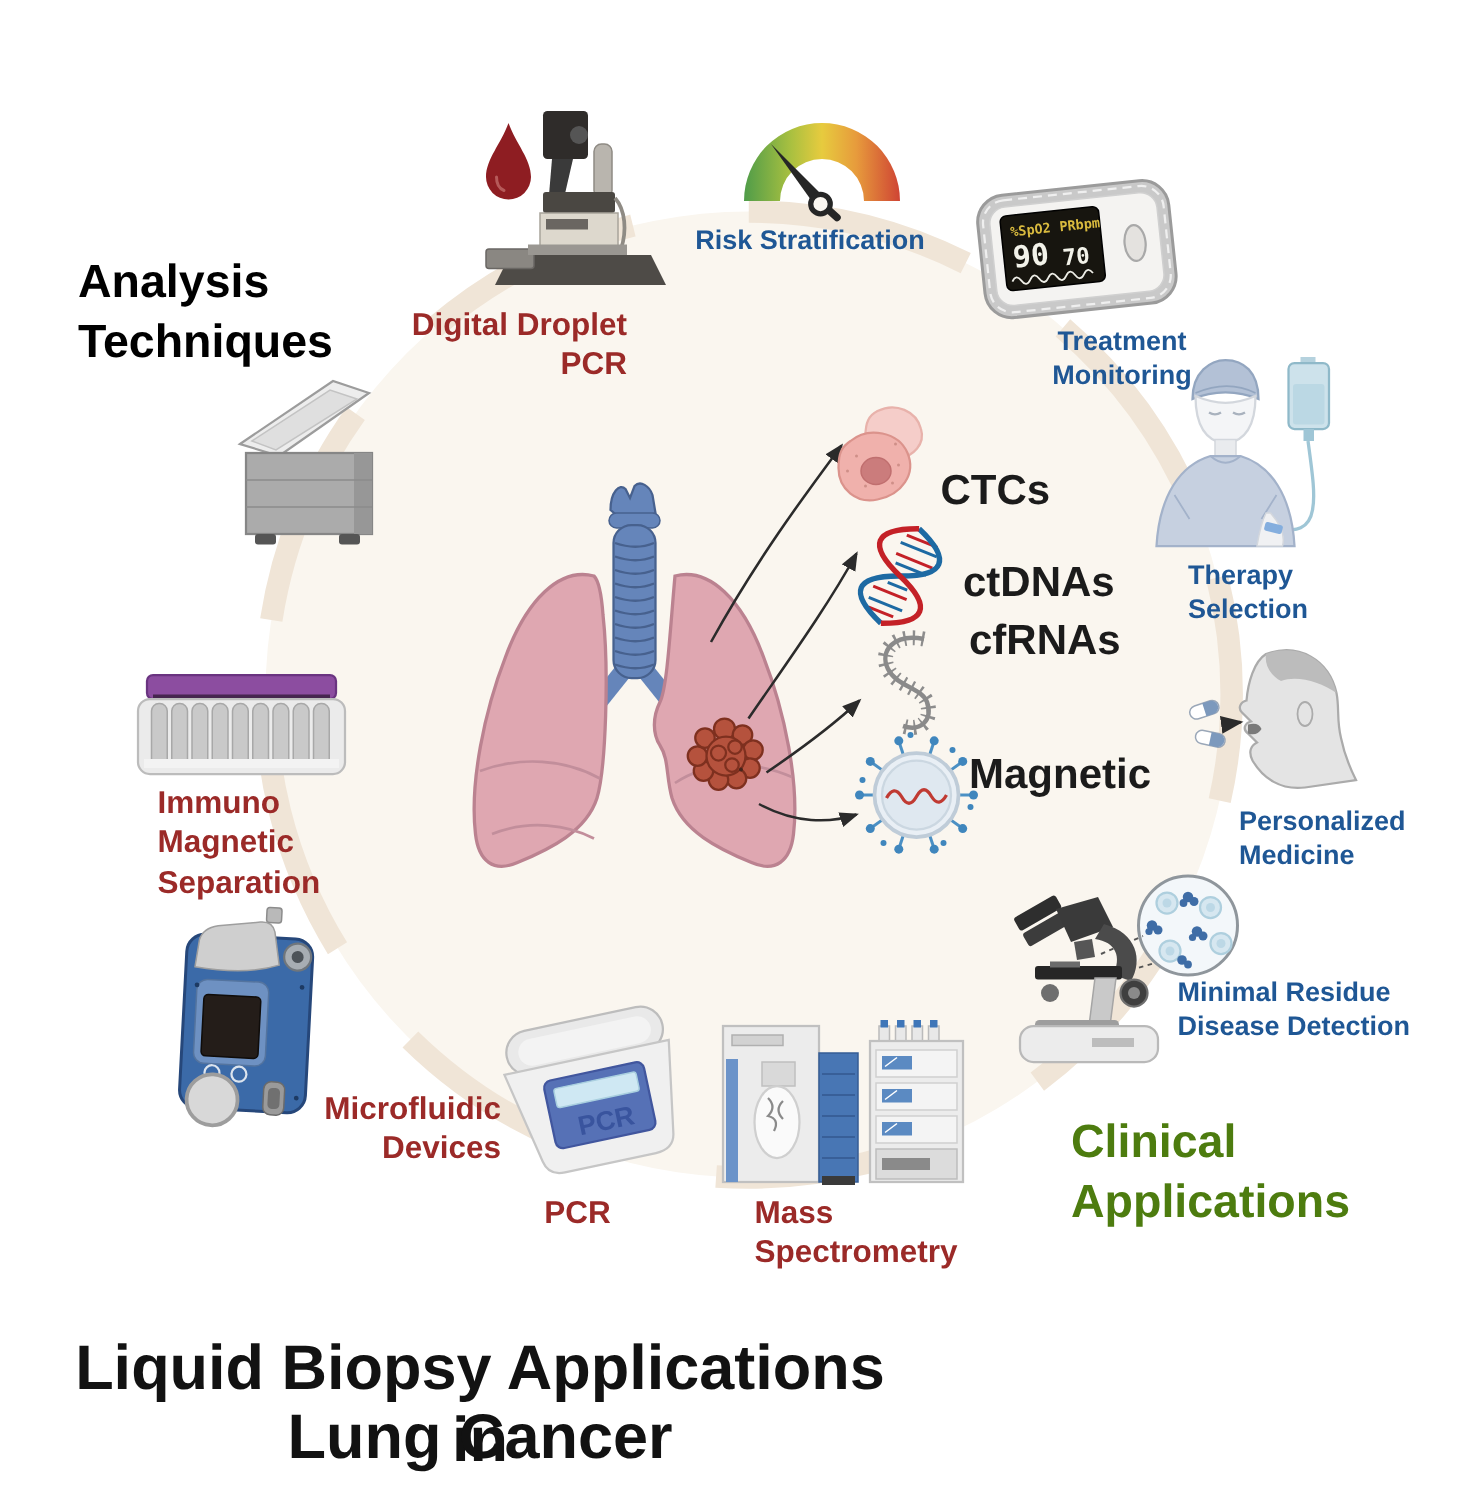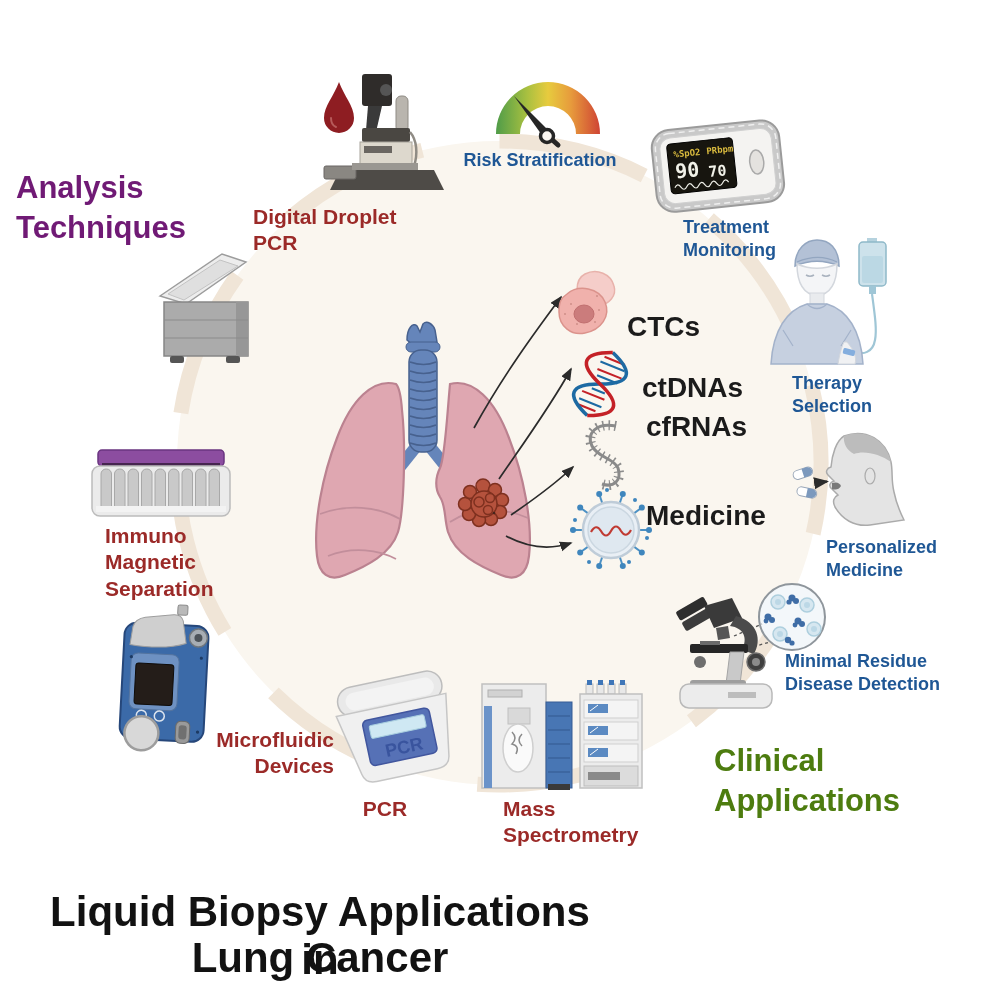--- a/index.html
+++ b/index.html
@@ -3,21 +3,21 @@
 <meta charset="utf-8">
 <style>
   html,body{margin:0;padding:0;background:#fff;}
   #canvas{position:relative;width:986px;height:1000px;background:#ffffff;overflow:hidden;
           font-family:"Liberation Sans",sans-serif;}
   #art{position:absolute;left:0;top:0;}
   .lbl{position:absolute;font-weight:700;line-height:1.26;}
   .lbl-red{color:#9B2A28;font-size:21px;}
   .lbl-blue{color:#1F5795;font-size:18px;}
   .heading{position:absolute;font-weight:700;font-size:31px;line-height:1.3;}
-  .heading-red{color:#701a75;}
+  .heading-red{color:#000000;margin-left:36px;}
   .heading-blue{color:#4d7c0f;}
   .bio-lbl{position:absolute;font-weight:700;font-size:28px;color:#1b1b1b;}
   .title-line{position:absolute;left:30px;width:580px;text-align:center;
               font-weight:700;font-size:42px;color:#121212;}
   .center{text-align:center;}
 </style>
 </head>
 <body>
 
 <div id="canvas">
@@ -362,33 +362,33 @@
     </g>
     <circle cx="34" cy="38" r="28" fill="#E9EFF5" stroke="#BFCCD8" stroke-width="2.5"></circle>
     <circle cx="34" cy="38" r="23" fill="#DFE8F0" stroke="#CBD7E1" stroke-width="1.5"></circle>
     <path d="M14,40 q5,-9 10,-1 q5,9 10,0 q5,-9 10,0 q5,8 10,-1" stroke="#C03A32" stroke-width="2.2" fill="none"></path>
   </g>
 </svg>
 
 <div class="heading heading-red" style="left:16px;top:168px;width:240px;">Analysis Techniques</div>
 <div class="heading heading-blue" style="left:714px;top:741px;width:250px;">Clinical Applications</div>
 
-<div class="lbl lbl-red" style="left:253px;top:204px;width:165px;">Digital Droplet PCR</div>
+<div class="lbl lbl-red" style="left:253px;top:204px;width:165px;text-align:right;">Digital Droplet PCR</div>
 <div class="lbl lbl-red" style="left:105px;top:523px;width:150px;">Immuno Magnetic Separation</div>
 <div class="lbl lbl-red" style="left:199px;top:727px;width:135px;text-align:right;">Microfluidic Devices</div>
 <div class="lbl lbl-red center" style="left:340px;top:796px;width:90px;">PCR</div>
 <div class="lbl lbl-red" style="left:503px;top:796px;width:150px;">Mass Spectrometry</div>
 
 <div class="lbl lbl-blue center" style="left:455px;top:149px;width:170px;">Risk Stratification</div>
-<div class="lbl lbl-blue" style="left:683px;top:216px;width:130px;">Treatment Monitoring</div>
+<div class="lbl lbl-blue" style="left:683px;top:216px;width:130px;text-align:center;">Treatment Monitoring</div>
 <div class="lbl lbl-blue" style="left:792px;top:372px;width:110px;">Therapy Selection</div>
 <div class="lbl lbl-blue" style="left:826px;top:536px;width:140px;">Personalized Medicine</div>
 <div class="lbl lbl-blue" style="left:785px;top:650px;width:175px;">Minimal Residue Disease Detection</div>
 
 <div class="bio-lbl" style="left:627px;top:311px;">CTCs</div>
 <div class="bio-lbl" style="left:642px;top:372px;">ctDNAs</div>
 <div class="bio-lbl" style="left:646px;top:411px;">cfRNAs</div>
-<div class="bio-lbl" style="left:646px;top:500px;">Medicine</div>
+<div class="bio-lbl" style="left:646px;top:500px;">Magnetic</div>
 
 <div class="title-line" style="top:888px;">Liquid Biopsy Applications in</div>
 <div class="title-line" style="top:934px;">Lung Cancer</div>
 
 </div>
 
 </body></html>

